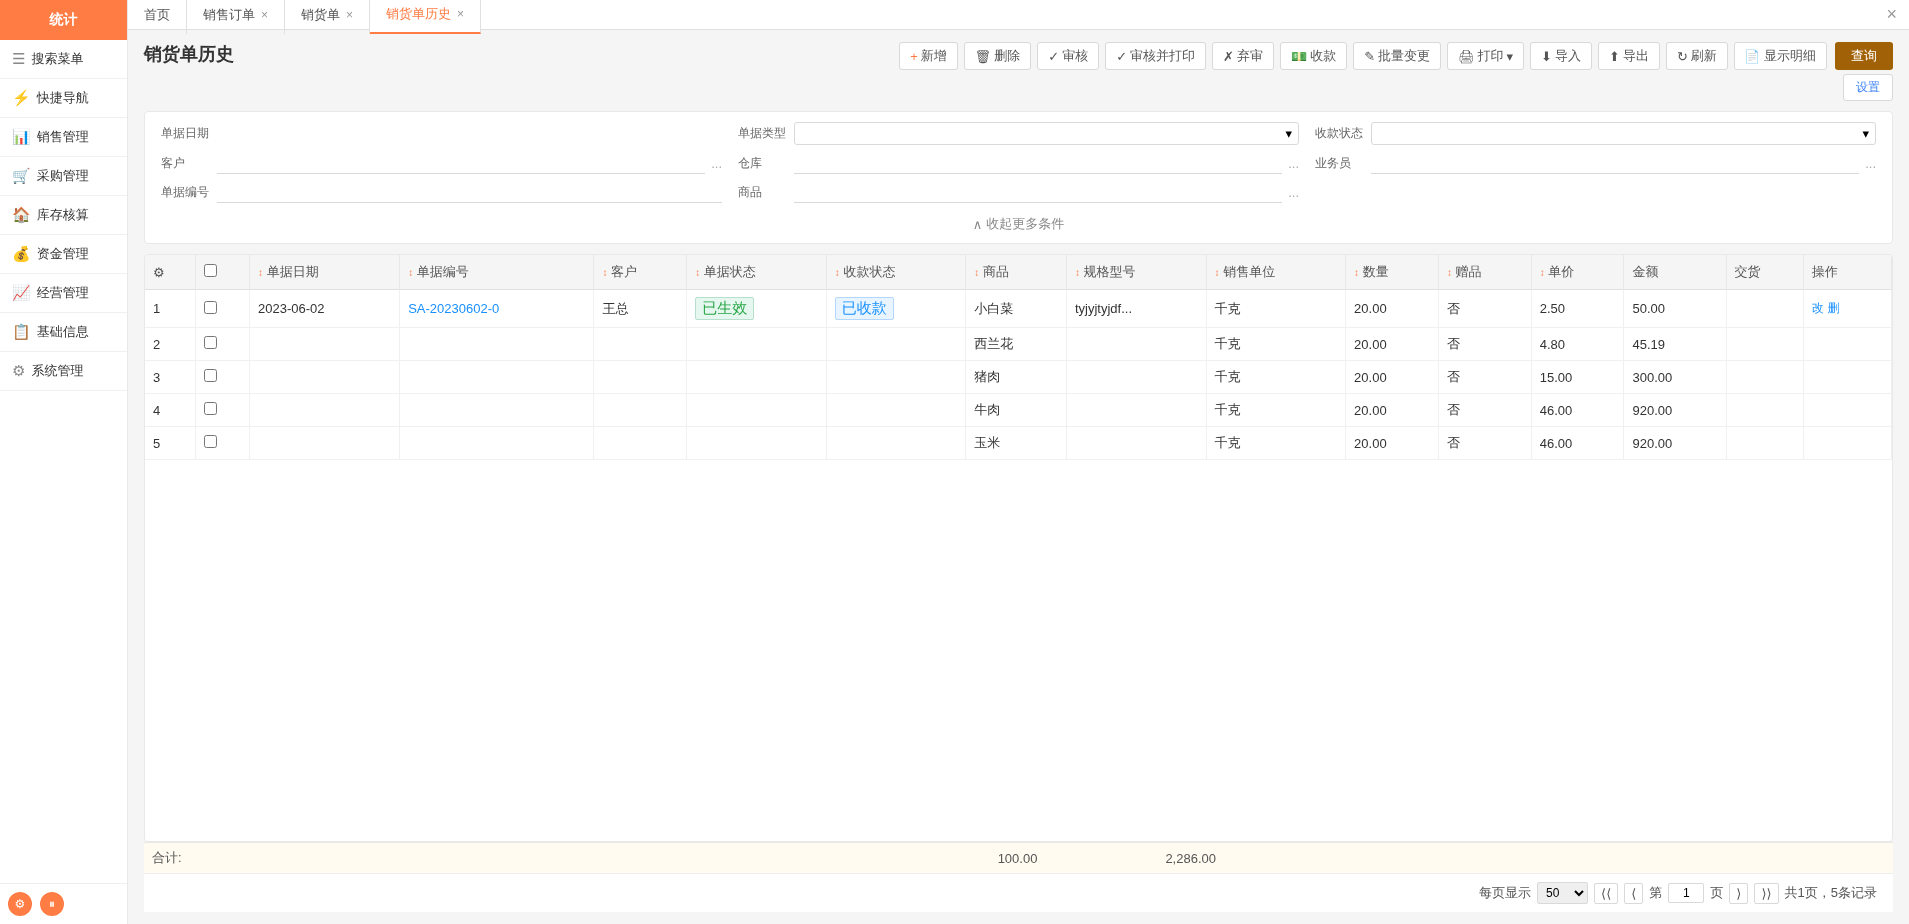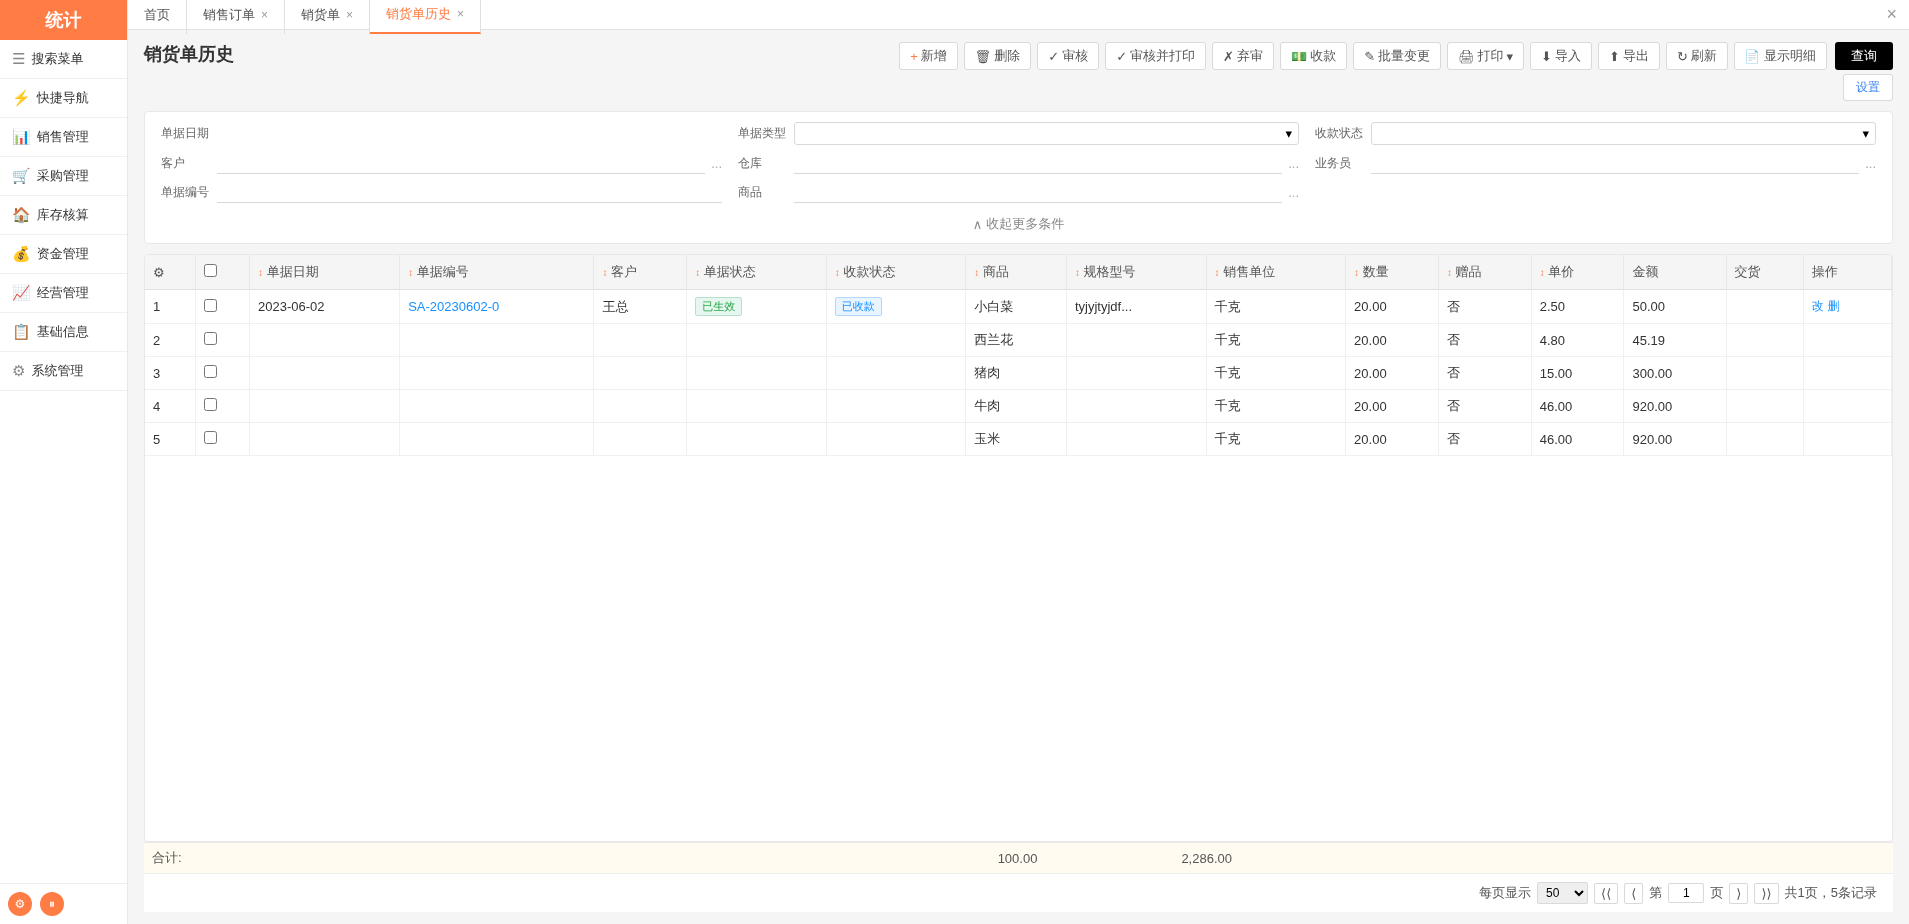--- a/index.html
+++ b/index.html
@@ -14,21 +14,21 @@
       flex-direction: column;
       flex-shrink: 0;
     }
     .sidebar-logo {
       height: 40px;
       background: #ff7c44;
       display: flex;
       align-items: center;
       justify-content: center;
       color: #fff;
-      font-size: 18px;
+      font-size: 14px;
       font-weight: bold;
     }
     .sidebar-item {
       display: flex;
       align-items: center;
       gap: 6px;
       padding: 10px 12px;
       cursor: pointer;
       color: #333;
       border-bottom: 1px solid #f0f0f0;
@@ -113,21 +113,21 @@
       gap: 3px;
       padding: 4px 10px;
       border: 1px solid #d9d9d9;
       border-radius: 3px;
       background: #fff;
       cursor: pointer;
       color: #555;
       font-size: 12px;
     }
     .btn-query {
-      background: #000000;
+      background: #a16207;
       color: #fff;
       border: none;
       padding: 5px 16px;
       border-radius: 3px;
       cursor: pointer;
       font-size: 13px;
     }
     .btn-settings {
       background: #fff;
       color: #3b82f6;
@@ -258,21 +258,21 @@
     tbody td {
       padding: 7px 8px;
       color: #333;
       border-right: 1px solid #f0f0f0;
       white-space: nowrap;
     }
     .badge {
       display: inline-block;
       padding: 1px 6px;
       border-radius: 2px;
-      font-size: 11px;
+      font-size: 15px;
     }
     .badge-green { background: #e6f7f0; color: #28a745; border: 1px solid #b7dfcd; }
     .badge-blue { background: #e8f4ff; color: #1890ff; border: 1px solid #b3d7ff; }
     .op-btn {
       color: #1890ff;
       cursor: pointer;
       margin-right: 4px;
       font-size: 12px;
     }
 
@@ -281,21 +281,21 @@
       background: #fffbf0;
       border-top: 1px solid #e8e8e8;
       padding: 6px 8px;
       display: flex;
       align-items: center;
       font-size: 12px;
       color: #555;
       flex-shrink: 0;
     }
     .table-footer .label { margin-right: 16px; }
-    .footer-data { display: flex; gap: 24px; }
+    .footer-data { display: flex; gap: 8px; }
 
     
     .pagination {
       display: flex;
       align-items: center;
       justify-content: flex-end;
       padding: 8px 16px;
       gap: 6px;
       font-size: 12px;
       color: #555;

